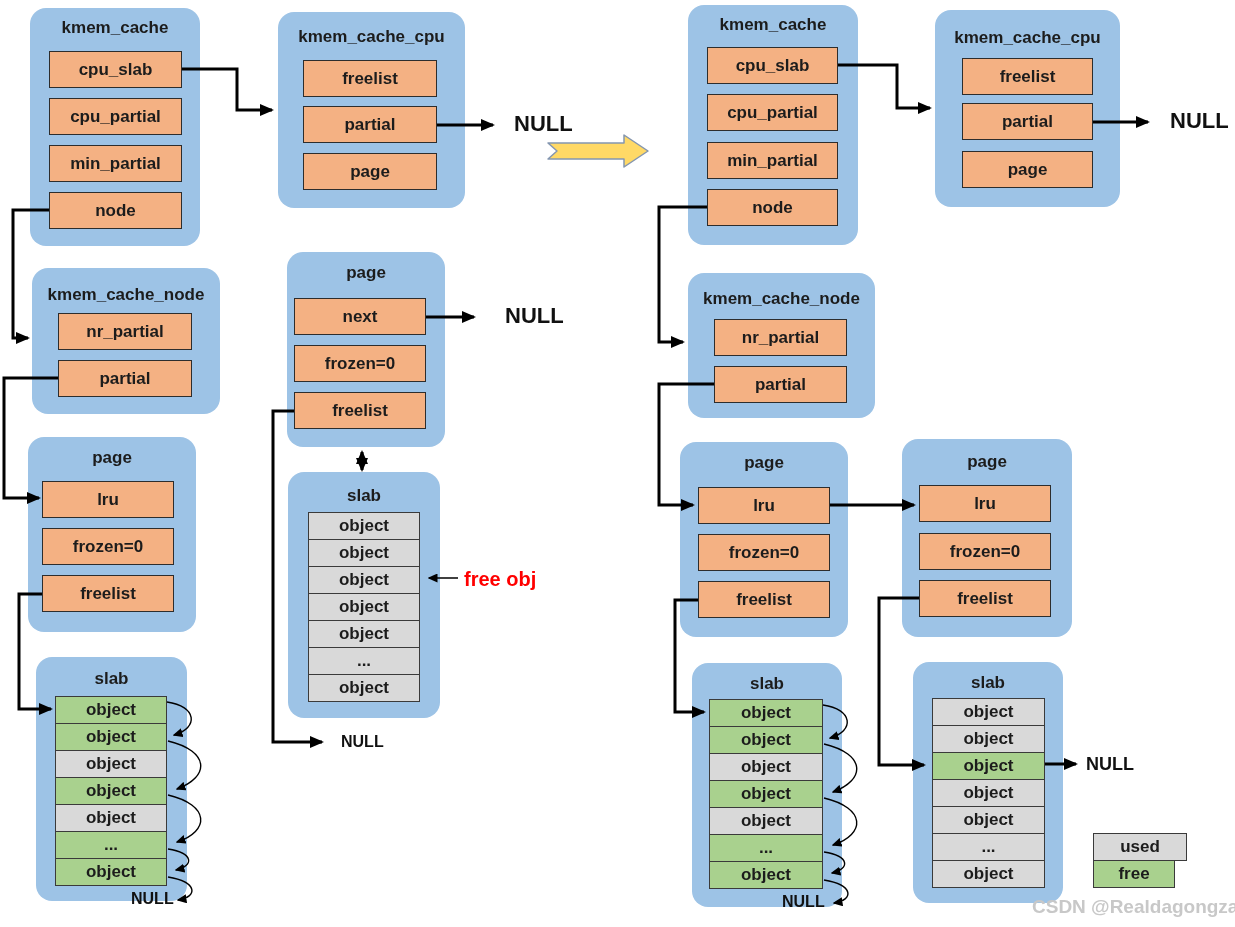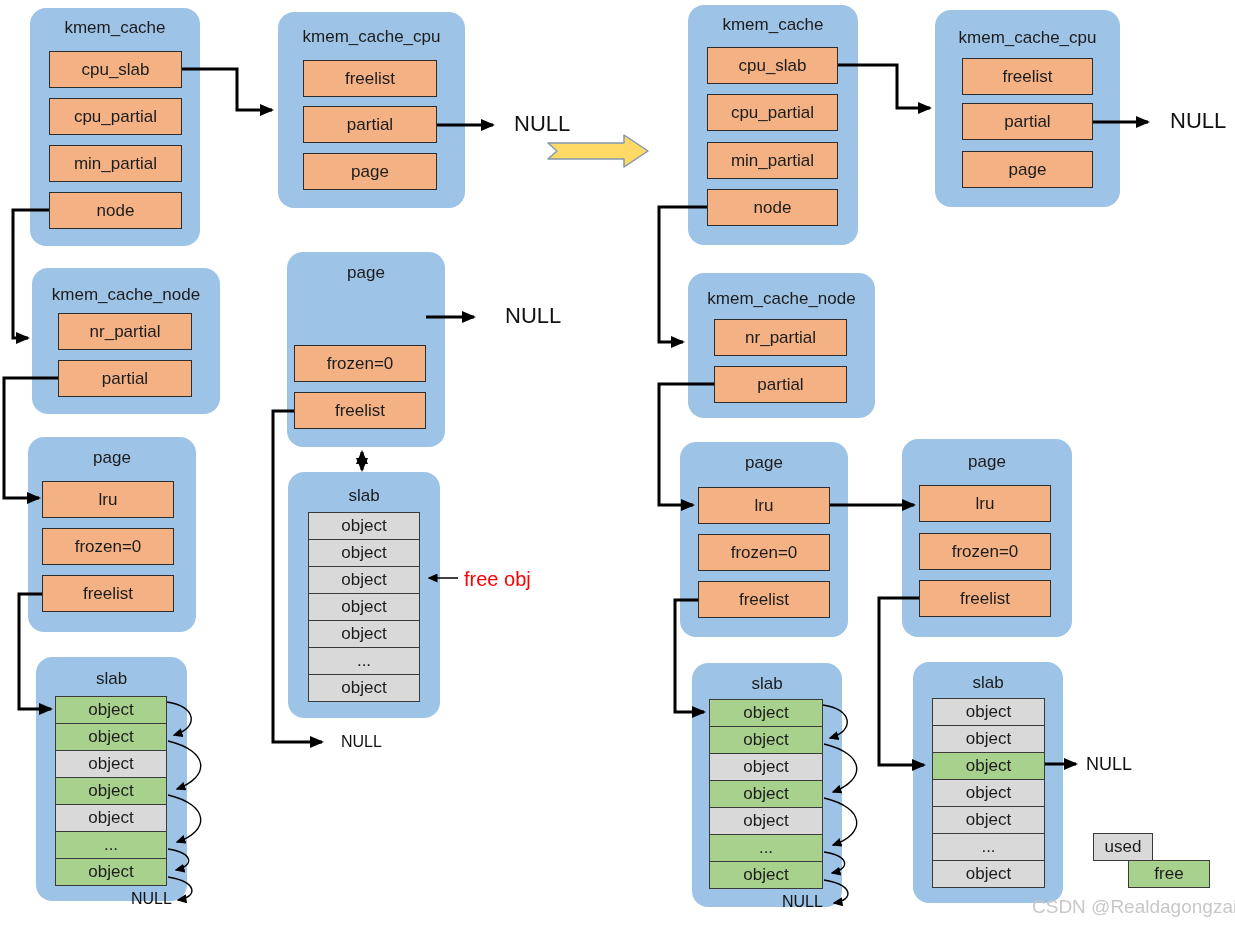--- a/index.html
+++ b/index.html
@@ -1,17 +1,17 @@
 <!DOCTYPE html>
 <html><head>
 <meta charset="utf-8">
 <style>
   html,body{margin:0;padding:0;background:#ffffff;}
   #stage{position:relative;width:1235px;height:927px;overflow:hidden;background:#ffffff;
-         font-family:"Liberation Sans", sans-serif;color:#1c1c1c;}
+         font-family:"Liberation Sans", sans-serif;color:#1c1c1c;font-weight:bold;}
   #overlay{position:absolute;left:0;top:0;z-index:6;pointer-events:none;}
   .struct{position:absolute;border-radius:16px;z-index:1;}
   .struct-title{position:absolute;left:0;width:100%;text-align:center;font-size:17px;z-index:2;}
   .field{position:absolute;text-align:center;font-size:17px;box-sizing:border-box;
          border:1px solid #2d2d2d;z-index:2;overflow:hidden;}
   .obj{position:absolute;text-align:center;font-size:17px;box-sizing:border-box;
        border:1px solid #3a3a3a;z-index:2;overflow:hidden;}
   .lbl{position:absolute;white-space:nowrap;z-index:7;line-height:1.1;}
 </style>
 </head>
@@ -64,20 +64,21 @@
       <div class="field" style="left: 19px; top: 184px; width: 133px; height: 37px; line-height: 35px; background: rgb(244, 177, 131);">node</div>
     </div>
     <div class="struct" style="left: 278px; top: 12px; width: 187px; height: 196px; background: rgb(157, 195, 230);">
       <div class="struct-title" style="top: 15px;">kmem_cache_cpu</div>
       <div class="field" style="left: 25px; top: 48px; width: 134px; height: 37px; line-height: 35px; background: rgb(244, 177, 131);">freelist</div>
       <div class="field" style="left: 25px; top: 94px; width: 134px; height: 37px; line-height: 35px; background: rgb(244, 177, 131);">partial</div>
       <div class="field" style="left: 25px; top: 141px; width: 134px; height: 37px; line-height: 35px; background: rgb(244, 177, 131);">page</div>
     </div>
     <div class="struct" style="left: 287px; top: 252px; width: 158px; height: 195px; background: rgb(157, 195, 230);">
       <div class="struct-title" style="top: 11px;">page</div>
+      <div class="field" style="left: 7px; top: 46px; width: 132px; height: 37px; line-height: 35px; background: rgb(244, 177, 131);">next</div>
       <div class="field" style="left: 7px; top: 93px; width: 132px; height: 37px; line-height: 35px; background: rgb(244, 177, 131);">frozen=0</div>
       <div class="field" style="left: 7px; top: 140px; width: 132px; height: 37px; line-height: 35px; background: rgb(244, 177, 131);">freelist</div>
     </div>
     <div class="struct" style="left: 32px; top: 268px; width: 188px; height: 146px; background: rgb(157, 195, 230);">
       <div class="struct-title" style="top: 17px;">kmem_cache_node</div>
       <div class="field" style="left: 26px; top: 45px; width: 134px; height: 37px; line-height: 35px; background: rgb(244, 177, 131);">nr_partial</div>
       <div class="field" style="left: 26px; top: 92px; width: 134px; height: 37px; line-height: 35px; background: rgb(244, 177, 131);">partial</div>
     </div>
     <div class="struct" style="left: 28px; top: 437px; width: 168px; height: 195px; background: rgb(157, 195, 230);">
       <div class="struct-title" style="top: 11px;">page</div>
@@ -148,22 +149,22 @@
     <div class="struct" style="left: 913px; top: 662px; width: 150px; height: 241px; background: rgb(157, 195, 230);">
       <div class="struct-title" style="top: 11px;">slab</div>
       <div class="obj" style="left: 19px; top: 36px; width: 113px; height: 28px; line-height: 26px; background: rgb(217, 217, 217);">object</div>
       <div class="obj" style="left: 19px; top: 63px; width: 113px; height: 28px; line-height: 26px; background: rgb(217, 217, 217);">object</div>
       <div class="obj" style="left: 19px; top: 90px; width: 113px; height: 28px; line-height: 26px; background: rgb(169, 209, 142);">object</div>
       <div class="obj" style="left: 19px; top: 117px; width: 113px; height: 28px; line-height: 26px; background: rgb(217, 217, 217);">object</div>
       <div class="obj" style="left: 19px; top: 144px; width: 113px; height: 28px; line-height: 26px; background: rgb(217, 217, 217);">object</div>
       <div class="obj" style="left: 19px; top: 171px; width: 113px; height: 28px; line-height: 26px; background: rgb(217, 217, 217);">...</div>
       <div class="obj" style="left: 19px; top: 198px; width: 113px; height: 28px; line-height: 26px; background: rgb(217, 217, 217);">object</div>
     </div>
-    <div class="obj" style="left: 1093px; top: 833px; width: 60px; height: 28px; line-height: 26px; background: rgb(217, 217, 217); z-index: 3;">used</div>
-    <div class="obj" style="left: 1128px; top: 860px; width: 82px; height: 28px; line-height: 26px; background: rgb(169, 209, 142); z-index: 3;">free</div>
+    <div class="obj" style="left: 1093px; top: 833px; width: 94px; height: 28px; line-height: 26px; background: rgb(217, 217, 217); z-index: 3;">used</div>
+    <div class="obj" style="left: 1093px; top: 860px; width: 82px; height: 28px; line-height: 26px; background: rgb(169, 209, 142); z-index: 3;">free</div>
     <div class="lbl" style="left: 514px; top: 112px; font-size: 22px; color: rgb(17, 17, 17);">NULL</div>
     <div class="lbl" style="left: 505px; top: 304px; font-size: 22px; color: rgb(17, 17, 17);">NULL</div>
     <div class="lbl" style="left: 341px; top: 733px; font-size: 16px; color: rgb(17, 17, 17);">NULL</div>
     <div class="lbl" style="left: 131px; top: 890px; font-size: 16px; color: rgb(17, 17, 17);">NULL</div>
     <div class="lbl" style="left: 1170px; top: 109px; font-size: 22px; color: rgb(17, 17, 17);">NULL</div>
     <div class="lbl" style="left: 782px; top: 893px; font-size: 16px; color: rgb(17, 17, 17);">NULL</div>
     <div class="lbl" style="left: 1086px; top: 755px; font-size: 18px; color: rgb(17, 17, 17);">NULL</div>
     <div class="lbl" style="left: 464px; top: 568px; font-size: 20px; color: rgb(255, 0, 0);">free obj</div>
     <div class="lbl" style="left: 1032px; top: 897px; font-size: 19px; color: rgb(200, 200, 200);">CSDN @Realdagongzai</div>
   </div>

